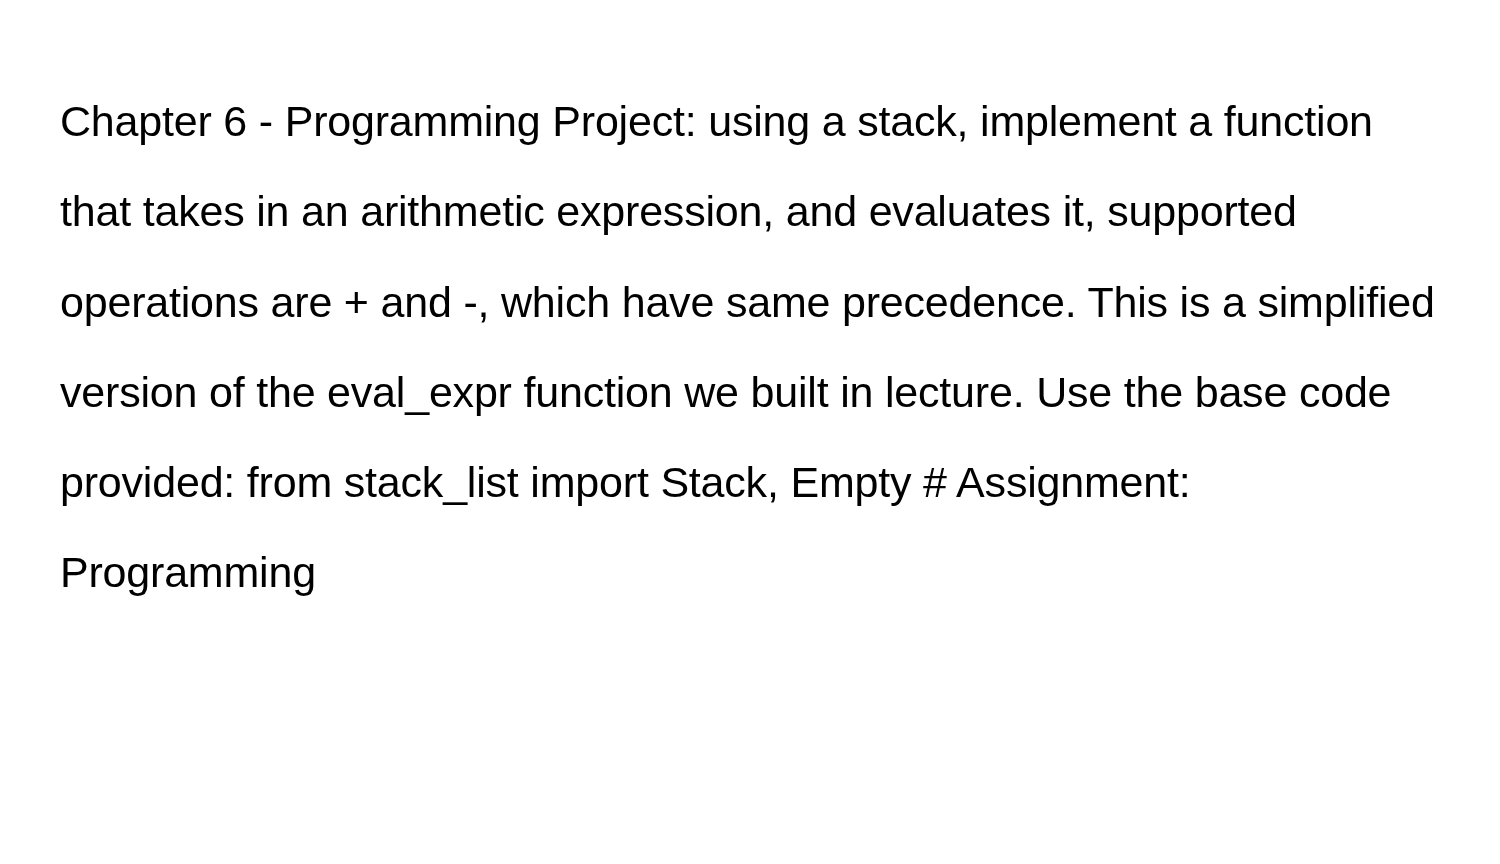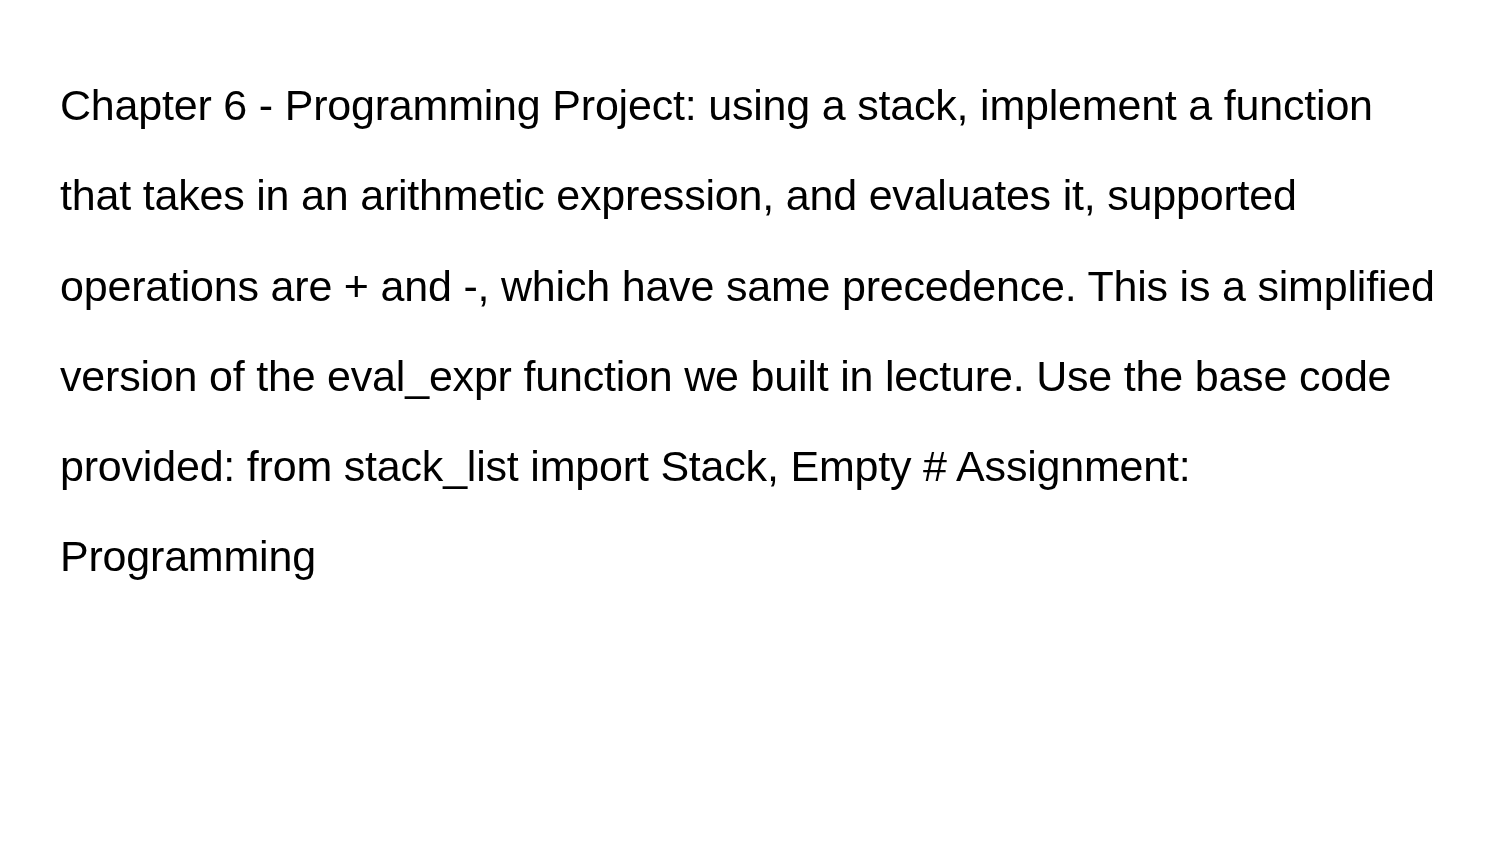--- a/index.html
+++ b/index.html
@@ -10,21 +10,21 @@
   html, body {
     width: 1500px;
     height: 864px;
     background: #ffffff;
     font-family: -apple-system, BlinkMacSystemFont, "Segoe UI", "Helvetica Neue", Arial, sans-serif;
     overflow: hidden;
   }
   .page {
     width: 100%;
     height: 100%;
-    padding: 60px 60px 40px 60px;
+    padding: 76px 60px 40px 60px;
   }
   .body-text {
     font-size: 43px;
     line-height: 2.1;
     color: #000000;
     font-weight: 400;
     letter-spacing: -0.2px;
   }
 </style>
 </head>

